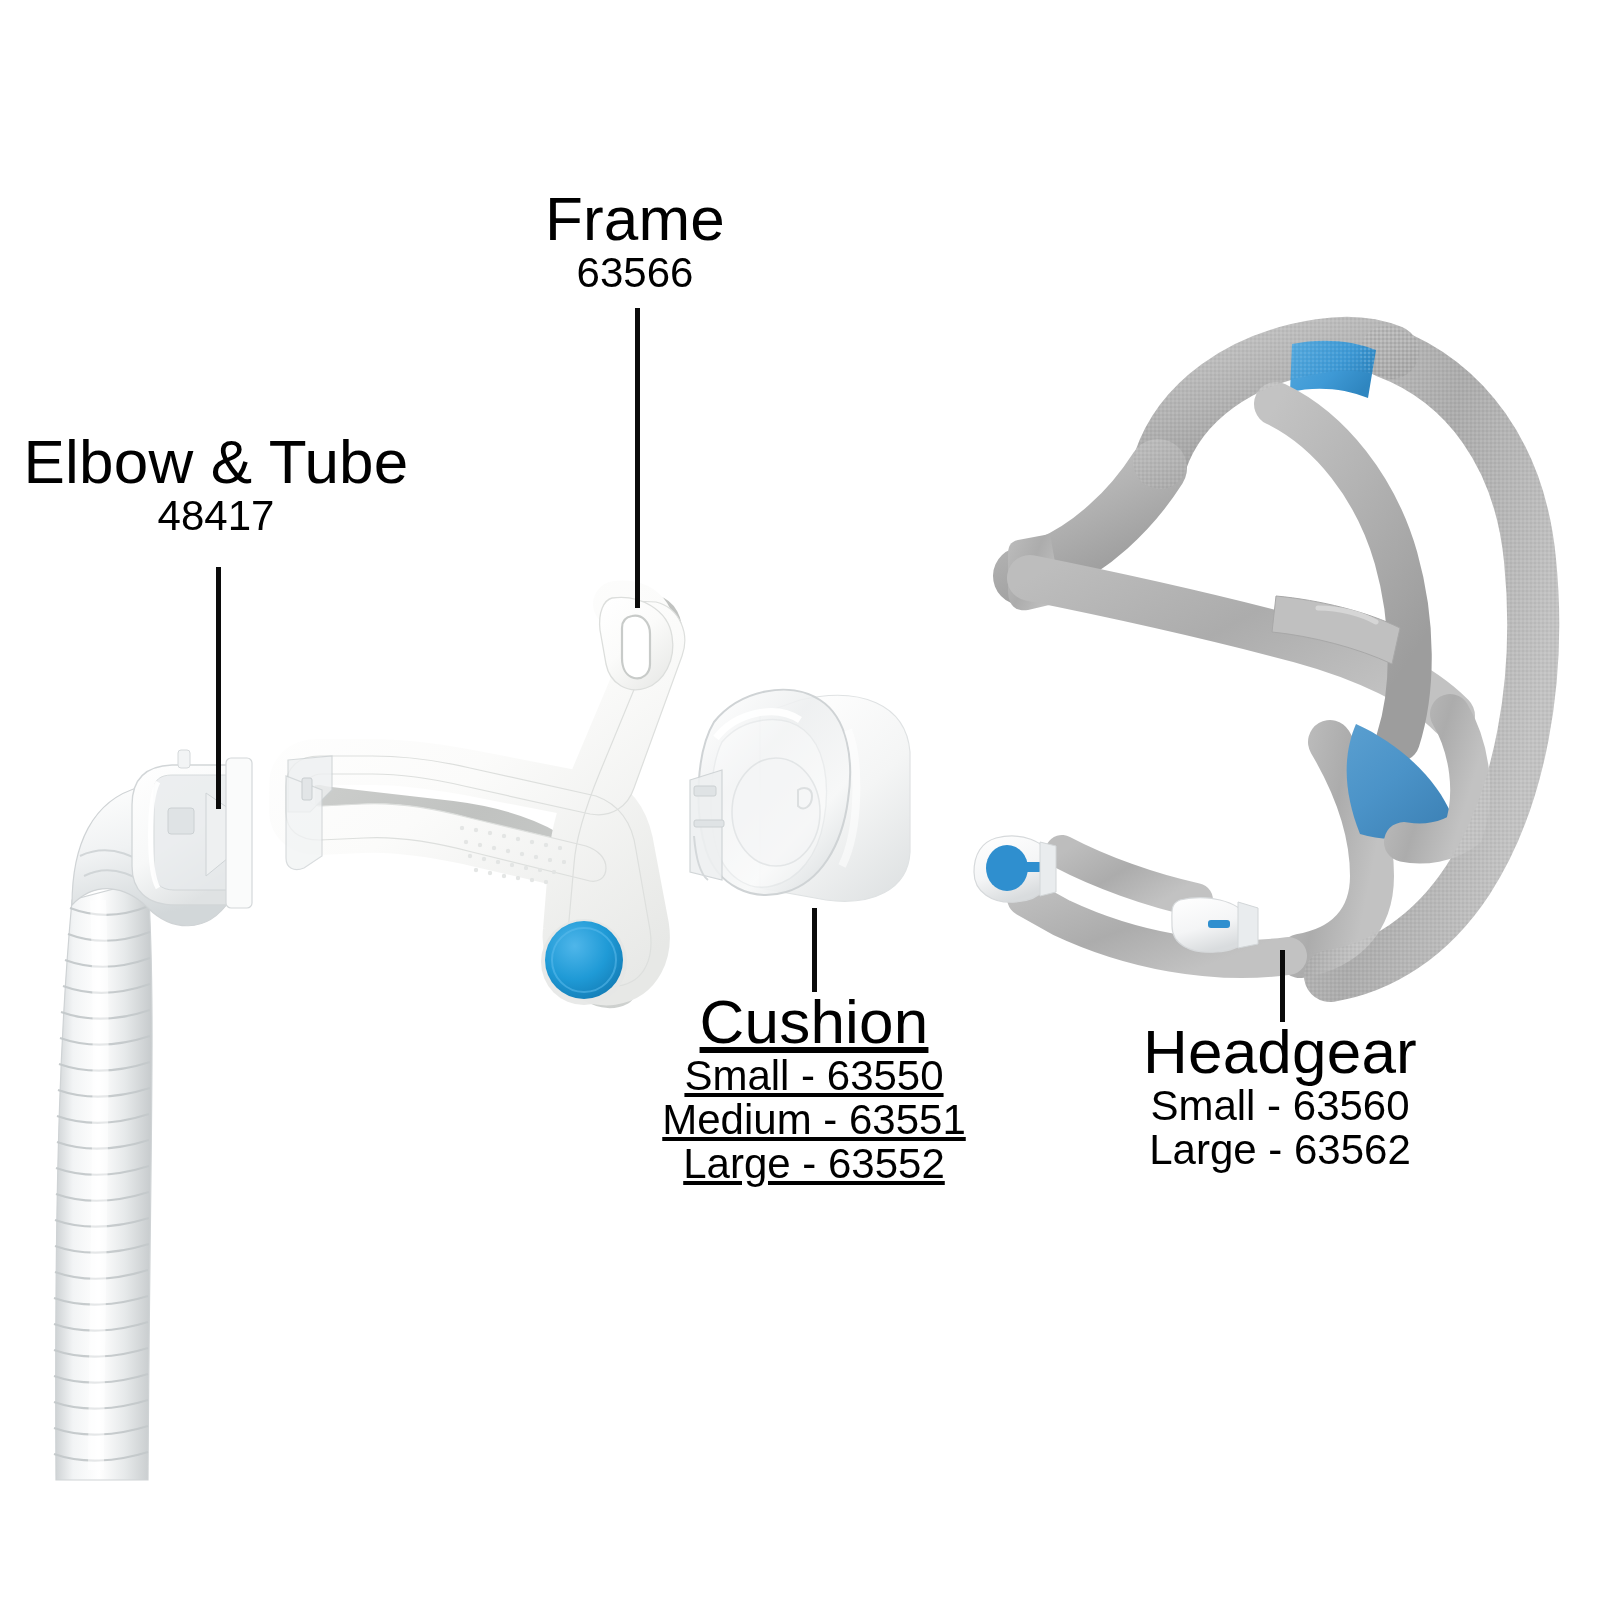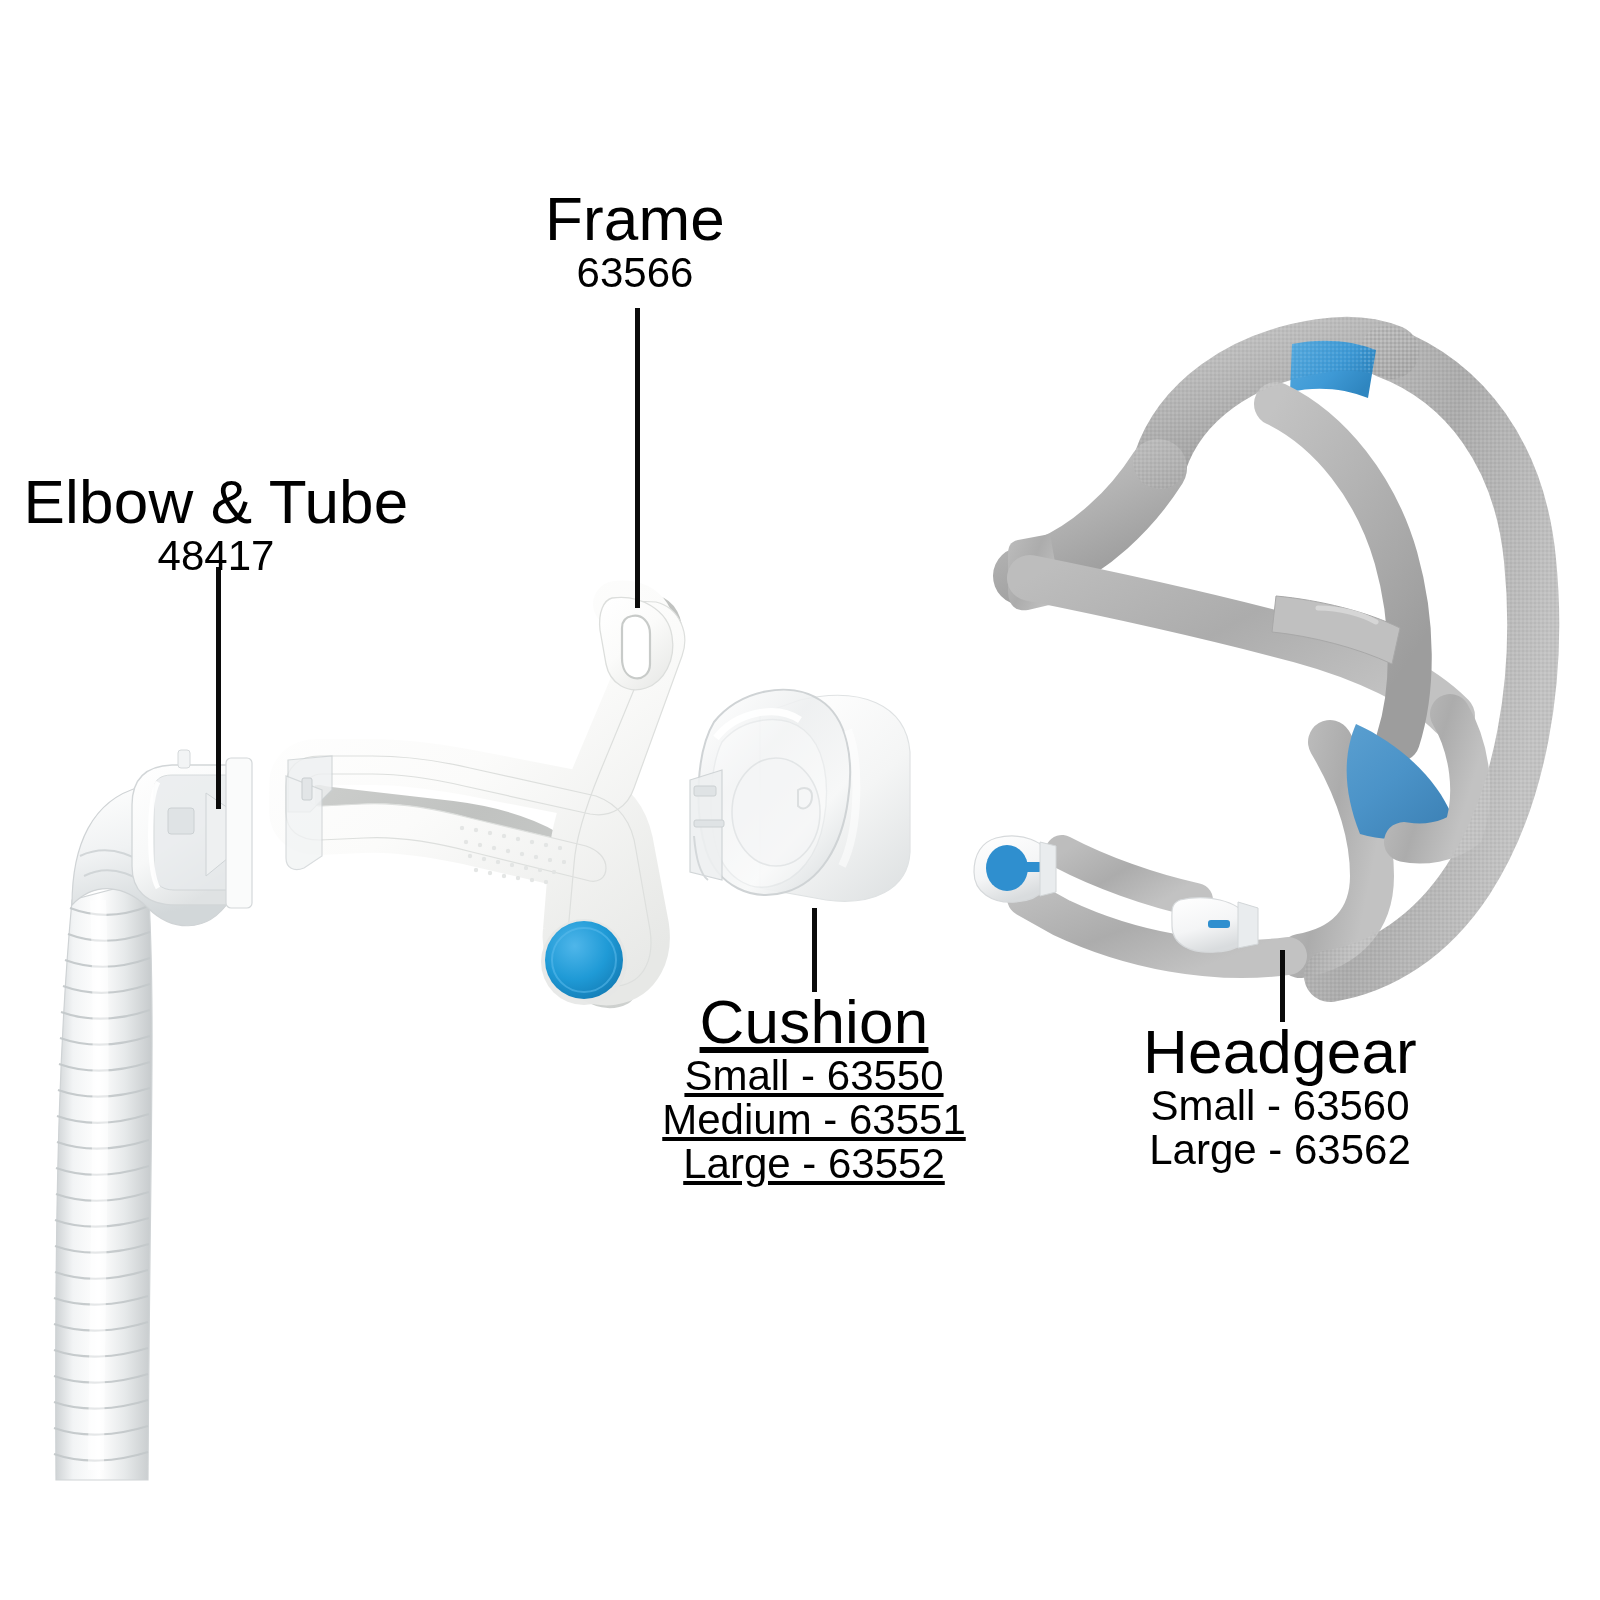--- a/index.html
+++ b/index.html
@@ -302,21 +302,21 @@
         <path d="M1238 902 L1258 908 L1258 944 L1238 948 Z" fill="#e9ecee" stroke="#d2d6d8"></path>
       </g>
     </g>
   </svg>
 
   <div class="leader" style="left:216px;top:567px;height:242px;"></div>
   <div class="leader" style="left:635px;top:308px;height:300px;"></div>
   <div class="leader" style="left:812px;top:908px;height:84px;"></div>
   <div class="leader" style="left:1280px;top:950px;height:72px;"></div>
 
-  <div class="label" style="left:16px;top:430px;width:400px;margin-top:40px;">
+  <div class="label" style="left:16px;top:430px;width:400px;">
     <span class="title">Elbow &amp; Tube</span>
     <span class="sub">48417</span>
   </div>
 
   <div class="label" style="left:435px;top:178px;width:400px;margin-top:9px;">
     <span class="title">Frame</span>
     <span class="sub">63566</span>
   </div>
 
   <div class="label" style="left:614px;top:990px;width:400px;text-decoration:underline;">

